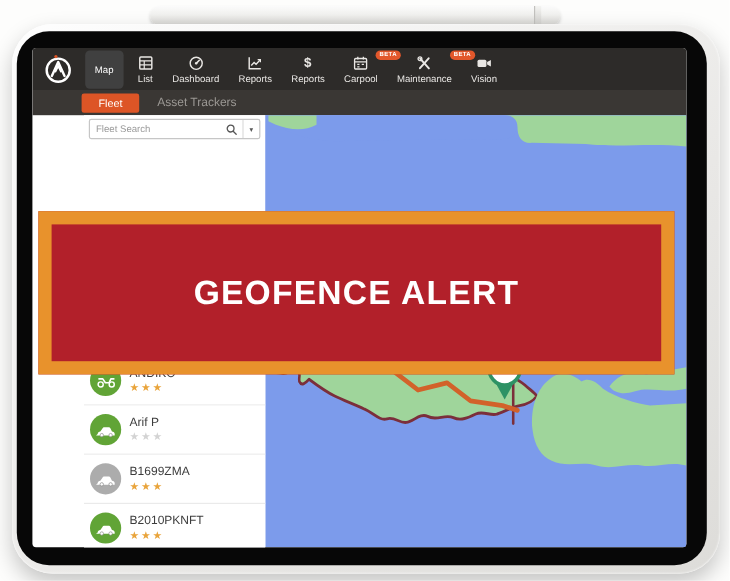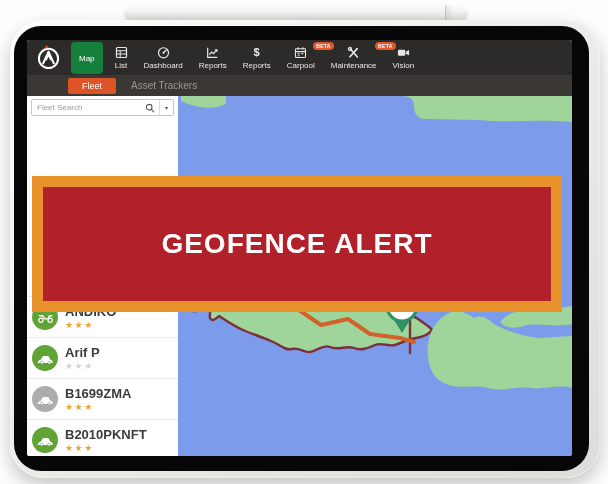--- a/index.html
+++ b/index.html
@@ -25,54 +25,54 @@
     background:#ffffff; overflow:hidden; border-radius:3px; }
 
   
   .navbar { height:35px; background:#2D2B29; display:flex; align-items:center; padding-left:9px; }
   .brand { display:flex; align-items:center; gap:5px; }
   .brand-text { color:#fff; font-weight:bold; font-size:15px; letter-spacing:.4px; }
   .nav-items { display:flex; align-items:flex-end; height:100%; margin-left:8px; }
   .nav-item { position:relative; display:flex; flex-direction:column; align-items:center;
     justify-content:center; gap:2px; padding:0 8px; height:100%; color:#E9E7E4; cursor:pointer; }
   .nav-item .lbl { font-size:8px; }
-  .nav-item.active { background:#15803d; border-radius:4px; height:28px; margin:0 4px 0 2px;
+  .nav-item.active { background:#404040; border-radius:4px; height:28px; margin:0 4px 0 2px;
     align-self:center; padding:16px 8px; color:#fff; }
   .beta-badge { position:absolute; top:2px; right:-11px; background:#E2572B; color:#fff;
     font-size:5px; font-weight:bold; padding:1px 3px; border-radius:5px; letter-spacing:.3px; }
 
   
   .tabbar { height:21px; background:#3A3734; display:flex; align-items:center;padding-left:38px; }
   .tab-fleet { background:#DD5526; color:#fff; font-size:9px; padding:3px 14px;
     border-radius:2px; margin-left:3px; cursor:pointer; }
   .tab-asset { color:#9b9894; font-size:10px; margin-left:15px; cursor:pointer; }
 
   
-  .content { position:relative; height:360px; display:flex; }
+  .content { position:relative; height:360px; display:flex;padding-left:43px; }
   .sidebar { width:151px; background:#fff; position:relative; z-index:2; }
   .search-row { padding:3px 4px; }
   .search-box { height:17px; border:1px solid #C6C6C6; border-radius:2px; background:#fff;
     display:flex; align-items:center; }
   .search-box input { flex:1; min-width:0; border:none; outline:none; font-size:8px;
     padding:0 5px; color:#444; font-family:"Liberation Sans",sans-serif; }
   .search-box input::placeholder { color:#9a9a9a; }
   .search-divider { width:1px; height:100%; background:#ddd; }
   .caret { font-size:6px; color:#555; padding:0 5px; cursor:pointer; }
 
   .fleet-list { position:absolute; top:160px; left:0; width:151px; background:#fff; }
   .fleet-row { height:41px; display:flex; align-items:center; gap:7px; padding-left:5px;
     border-bottom:1px solid #EAEAEA; cursor:pointer; background:#fff; }
   .veh-circle { width:26px; height:26px; border-radius:50%; flex:0 0 26px;
     display:flex; align-items:center; justify-content:center; }
   .veh-circle.green { background:#61A436; }
   .veh-circle.gray  { background:#ACACAC; }
   .veh-ico { display:none; line-height:0; }
   .veh-ico.show { display:block; }
   .row-text { display:flex; flex-direction:column; }
-  .veh-name { font-size:13px; font-weight:bold; color:#3C3C3C; }
+  .veh-name { font-size:10px; font-weight:normal; color:#3C3C3C; }
   .stars { font-size:9px; letter-spacing:1.5px; margin-top:2px; line-height:1; }
   .star.on  { color:#E9A43B; }
   .star.off { color:#D3D3D3; }
 
   
   .map-area { flex:1; position:relative; background:#7C9BEB; }
   .map-area svg { position:absolute; inset:0; width:100%; height:100%; }
 
   
   .alert-banner { position:absolute; left:5px; top:80px; width:530px; height:136px;

